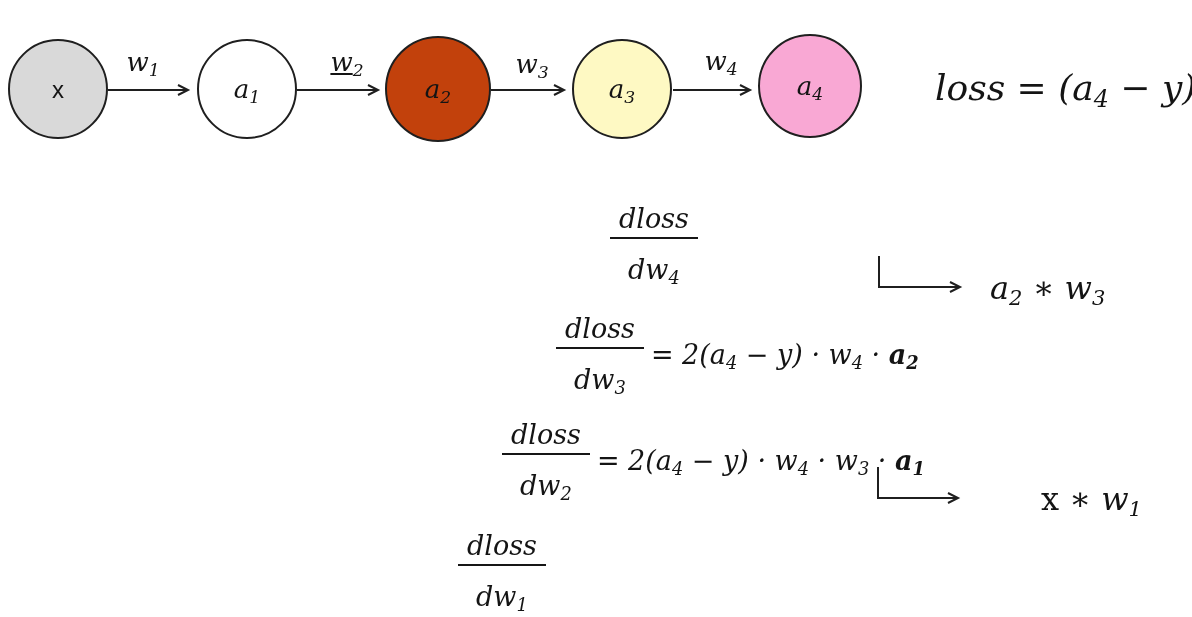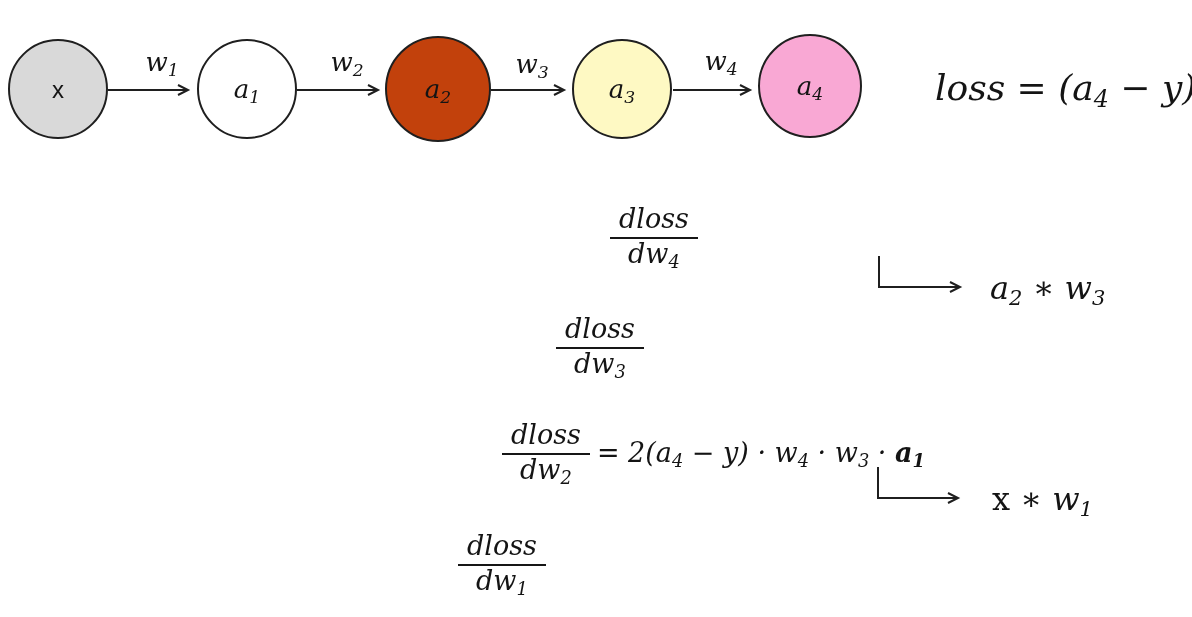--- a/index.html
+++ b/index.html
@@ -30,21 +30,21 @@
     position:absolute;transform:translateY(-50%);
     font-size:36px;font-style:italic;white-space:pre;
   }
   
   .equation{
     position:absolute;display:flex;align-items:center;
     font-size:27px;font-style:italic;white-space:pre;
   }
   .frac{display:inline-flex;flex-direction:column;align-items:center;line-height:1.12;}
   .frac .num{padding:0 9px 3px 9px;border-bottom:2.5px solid #161616;}
-  .frac .den{padding-top:0;}
+  .frac .den{padding-top:16px;}
   .rhs{margin-left:7px;}
   
   .note{
     position:absolute;transform:translateY(-50%);
     font-size:32px;font-style:italic;white-space:pre;
   }
   .overlay{position:absolute;left:0;top:0;}
 </style>
 </head>
 <body>
@@ -74,52 +74,53 @@
   <div class="node" style="left: 385px; top: 36px; width: 106px; height: 106px; background: #c2410c;">
     <span class="math"><span>a</span><sub>2</sub></span>
   </div>
   <div class="node" style="left: 572px; top: 39px; width: 100px; height: 100px; background: #fef9c3;">
     <span class="math"><span>a</span><sub>3</sub></span>
   </div>
   <div class="node" style="left: 758px; top: 34px; width: 104px; height: 104px; background: #f9a8d4;">
     <span class="math"><span>a</span><sub>4</sub></span>
   </div>
 
-  <div class="wlabel" style="left:162px;top:62px;"><span>w</span><sub>1</sub></div>
-  <div class="wlabel" style="left:347px;top:62px;"><span>w</span><sub>2</sub></div>
+  <div class="wlabel" style="left:143px;top:62px;"><span>w</span><sub>1</sub></div>
+  <div class="wlabel" style="left:347px;top:62px;text-decoration:underline;"><span>w</span><sub>2</sub></div>
   <div class="wlabel" style="left:532px;top:64px;"><span>w</span><sub>3</sub></div>
   <div class="wlabel" style="left:721px;top:61px;"><span>w</span><sub>4</sub></div>
 
   <div class="loss" style="left:935px;top:87px;"><span>loss = (a</span><sub>4</sub><span> − y)</span><sup>2</sup></div>
 
   <div class="equation" style="left:610px;top:204px;">
     <span class="frac">
       <span class="num">dloss</span>
       <span class="den"><span>dw</span><sub>4</sub></span>
     </span>
   </div>
 
   <div class="note" style="left:990px;top:288px;"><span>a</span><sub>2</sub><span> ∗ w</span><sub>3</sub></div>
 
   <div class="equation" style="left:556px;top:314px;">
     <span class="frac">
       <span class="num">dloss</span>
       <span class="den"><span>dw</span><sub>3</sub></span>
     </span>
+    <span class="rhs"><span>= 2(a</span><sub>4</sub><span> − y) · w</span><sub>4</sub><span> · </span><span class="b">a</span><sub class="b">2</sub></span>
   </div>
 
   <div class="equation" style="left:502px;top:420px;">
     <span class="frac">
       <span class="num">dloss</span>
       <span class="den"><span>dw</span><sub>2</sub></span>
     </span>
     <span class="rhs"><span>= 2(a</span><sub>4</sub><span> − y) · w</span><sub>4</sub><span> · w</span><sub>3</sub><span> · </span><span class="b">a</span><sub class="b">1</sub></span>
   </div>
 
-  <div class="note" style="left:992px;top:499px;text-align:right;"><span class="up">x</span><span> ∗ w</span><sub>1</sub></div>
+  <div class="note" style="left:1041px;top:499px;text-align:right;"><span class="up">x</span><span> ∗ w</span><sub>1</sub></div>
 
   <div class="equation" style="left:458px;top:531px;">
     <span class="frac">
       <span class="num">dloss</span>
       <span class="den"><span>dw</span><sub>1</sub></span>
     </span>
   </div>
 
 </div>
 

